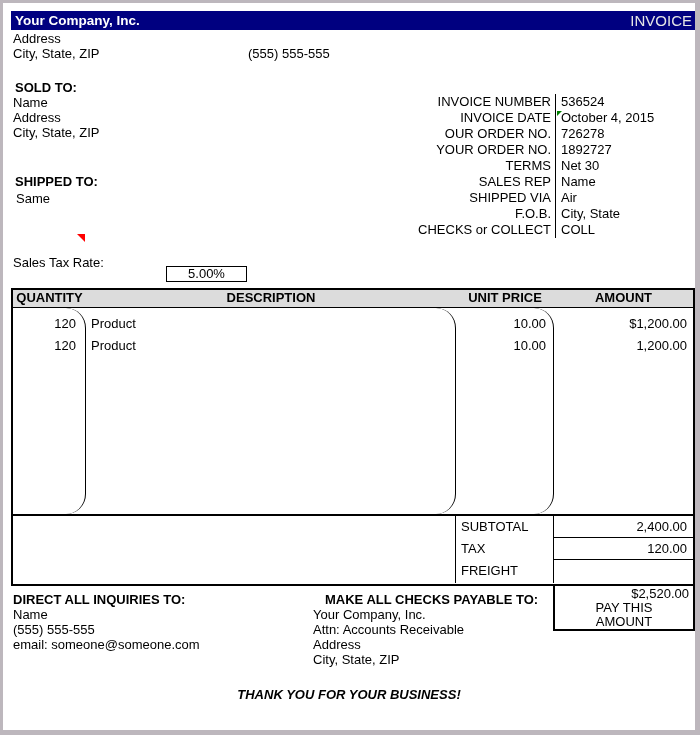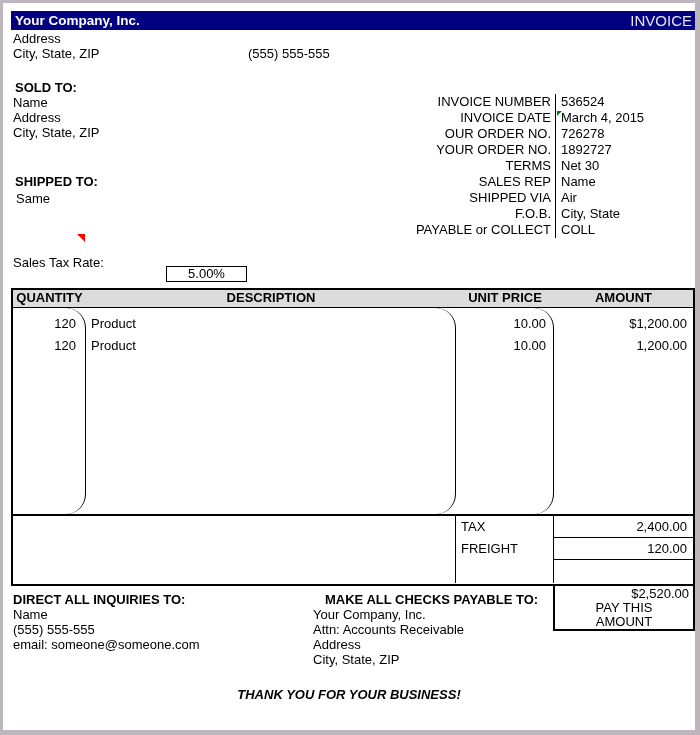--- a/index.html
+++ b/index.html
@@ -94,21 +94,21 @@
 
   <div class="redmark"></div>
 
   <div class="details">
     <div class="drow">
       <div class="dlabel">INVOICE NUMBER</div>
       <div class="dvalue">536524</div>
     </div>
     <div class="drow">
       <div class="dlabel">INVOICE DATE</div>
-      <div class="dvalue"><span class="greenmark"></span><span>March 4, 2015</span></div>
+      <div class="dvalue"><span class="greenmark"></span><span>October 4, 2015</span></div>
     </div>
     <div class="drow">
       <div class="dlabel">OUR ORDER NO.</div>
       <div class="dvalue">726278</div>
     </div>
     <div class="drow">
       <div class="dlabel">YOUR ORDER NO.</div>
       <div class="dvalue">1892727</div>
     </div>
     <div class="drow">
@@ -121,21 +121,21 @@
     </div>
     <div class="drow">
       <div class="dlabel">SHIPPED VIA</div>
       <div class="dvalue">Air</div>
     </div>
     <div class="drow">
       <div class="dlabel">F.O.B.</div>
       <div class="dvalue">City, State</div>
     </div>
     <div class="drow">
-      <div class="dlabel">PAYABLE or COLLECT</div>
+      <div class="dlabel">CHECKS or COLLECT</div>
       <div class="dvalue">COLL</div>
     </div>
   </div>
 
   <div class="abs" style="left:10px;top:252px;">Sales Tax Rate:</div>
   <div class="taxbox">5.00%</div>
 
   <div class="table">
     <div class="thead">
       <div class="th c1">QUANTITY</div>
@@ -157,20 +157,21 @@
         <div class="cell price">10.00</div>
       </div>
       <div class="col c4">
         <div class="cell amt">$1,200.00</div>
         <div class="cell amt">1,200.00</div>
       </div>
     </div>
     <div class="totals">
       <div class="tleft"></div>
       <div class="tlabels">
+        <div class="trow">SUBTOTAL</div>
         <div class="trow">TAX</div>
         <div class="trow">FREIGHT</div>
       </div>
       <div class="tvalues">
         <div class="tvrow u">2,400.00</div>
         <div class="tvrow u">120.00</div>
         <div class="tvrow"></div>
       </div>
     </div>
   </div>

